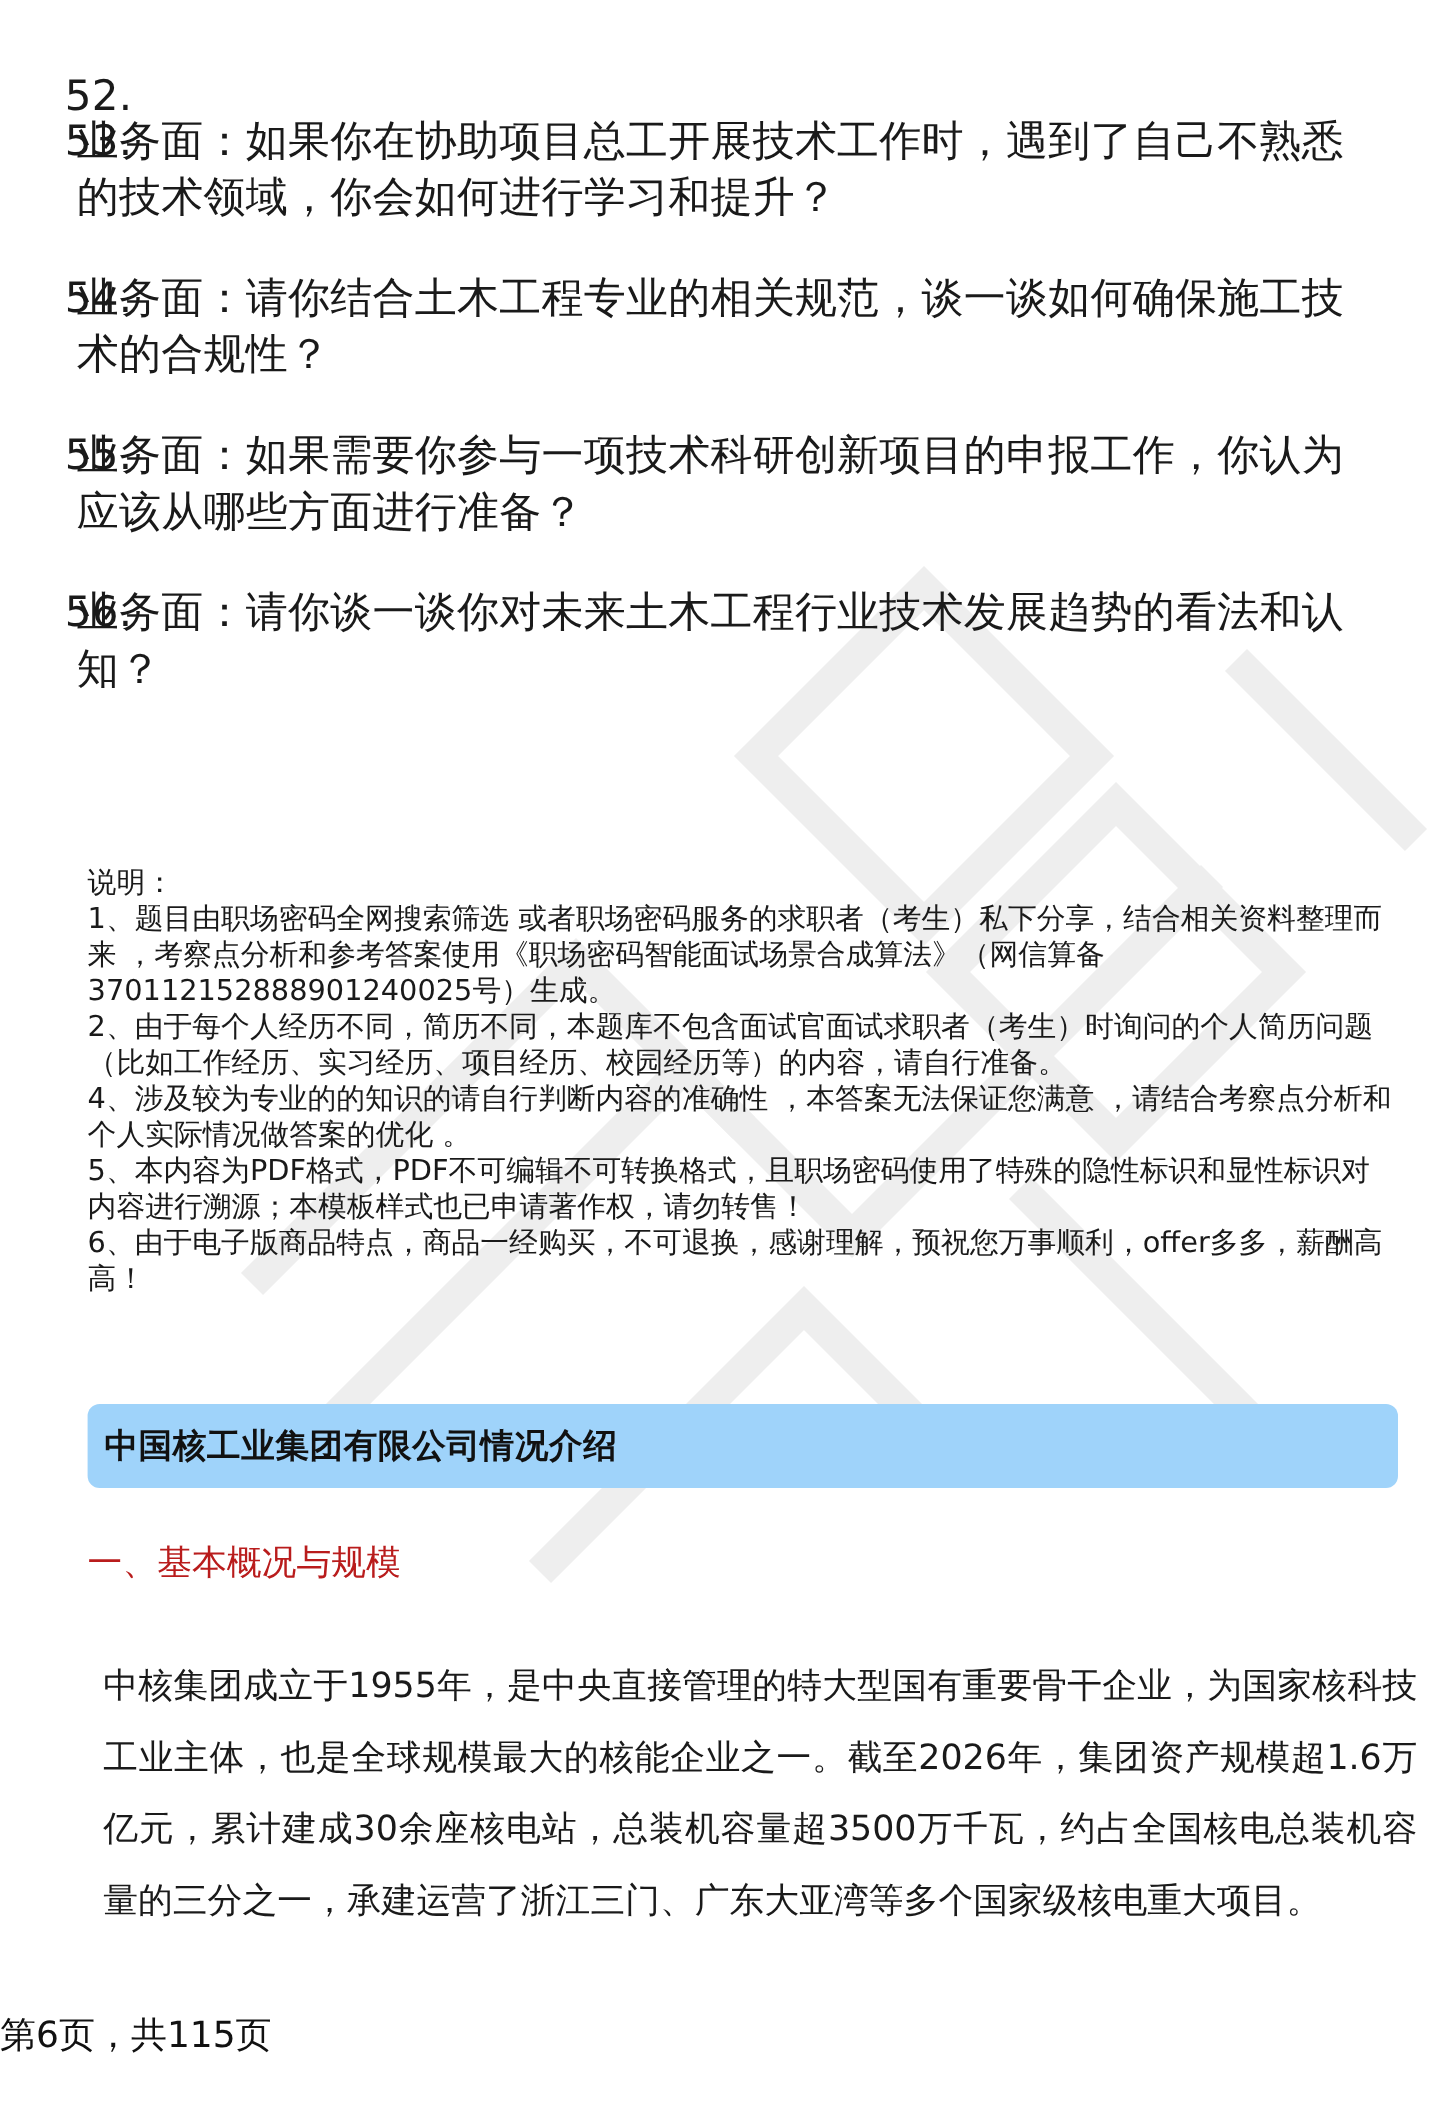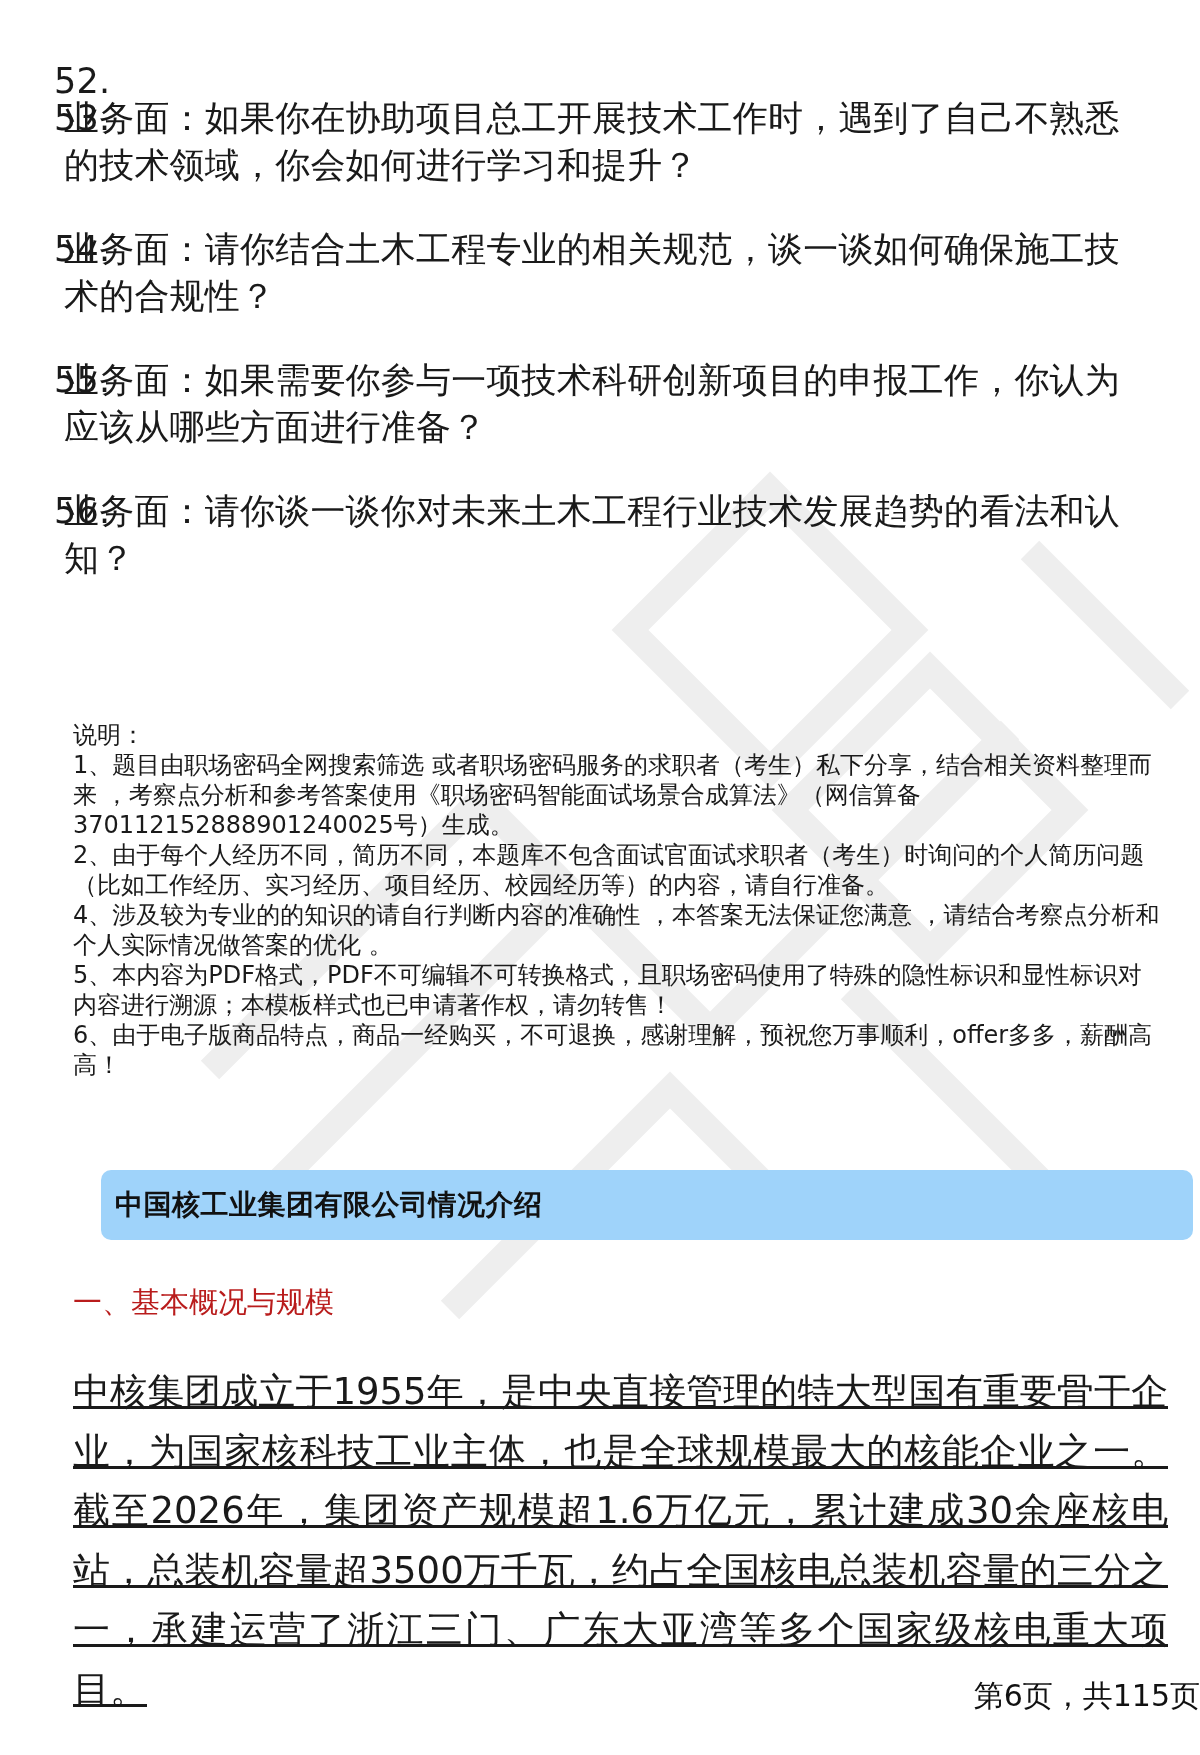--- a/index.html
+++ b/index.html
@@ -64,21 +64,20 @@
     .banner {
       position: absolute;
       left: 73px;
       top: 1170px;
       width: 1092px;
       height: 70px;
       background: #9fd3fa;
       border-radius: 10px;
       display: flex;
       align-items: center;
-      margin-left: 28px;
     }
     .banner-title {
       padding-left: 14px;
       font-size: 28px;
       font-weight: bold;
       color: #111;
       letter-spacing: 0.5px;
     }
     .section-heading {
       position: absolute;
@@ -86,33 +85,32 @@
       top: 1282px;
       font-size: 29px;
       line-height: 40px;
       color: #b91c1c;
     }
     .body-para {
       position: absolute;
       left: 73px;
       top: 1362px;
       width: 1095px;
-      font-size: 37px;
+      font-size: 29px;
       line-height: 59.5px;
       color: #1a1a1a;
-      margin: 0;
+      margin: 13px;
       text-align: justify;
-      text-decoration: underline;
     }
     .footer {
       position: absolute;
       left: 0;
       width: 1200px;
       top: 1676px;
-      text-align: right;
+      text-align: left;
       font-size: 30px;
       color: #111;
     }
   </style>
 </head>
 <body>
 
 <svg class="watermark" viewBox="0 0 1050 900" xmlns="http://www.w3.org/2000/svg">
   <g fill="none" stroke="#eeeeee" stroke-width="26" stroke-linejoin="miter">
     <path d="M120 760 L420 460 L560 600 L860 300"></path>

